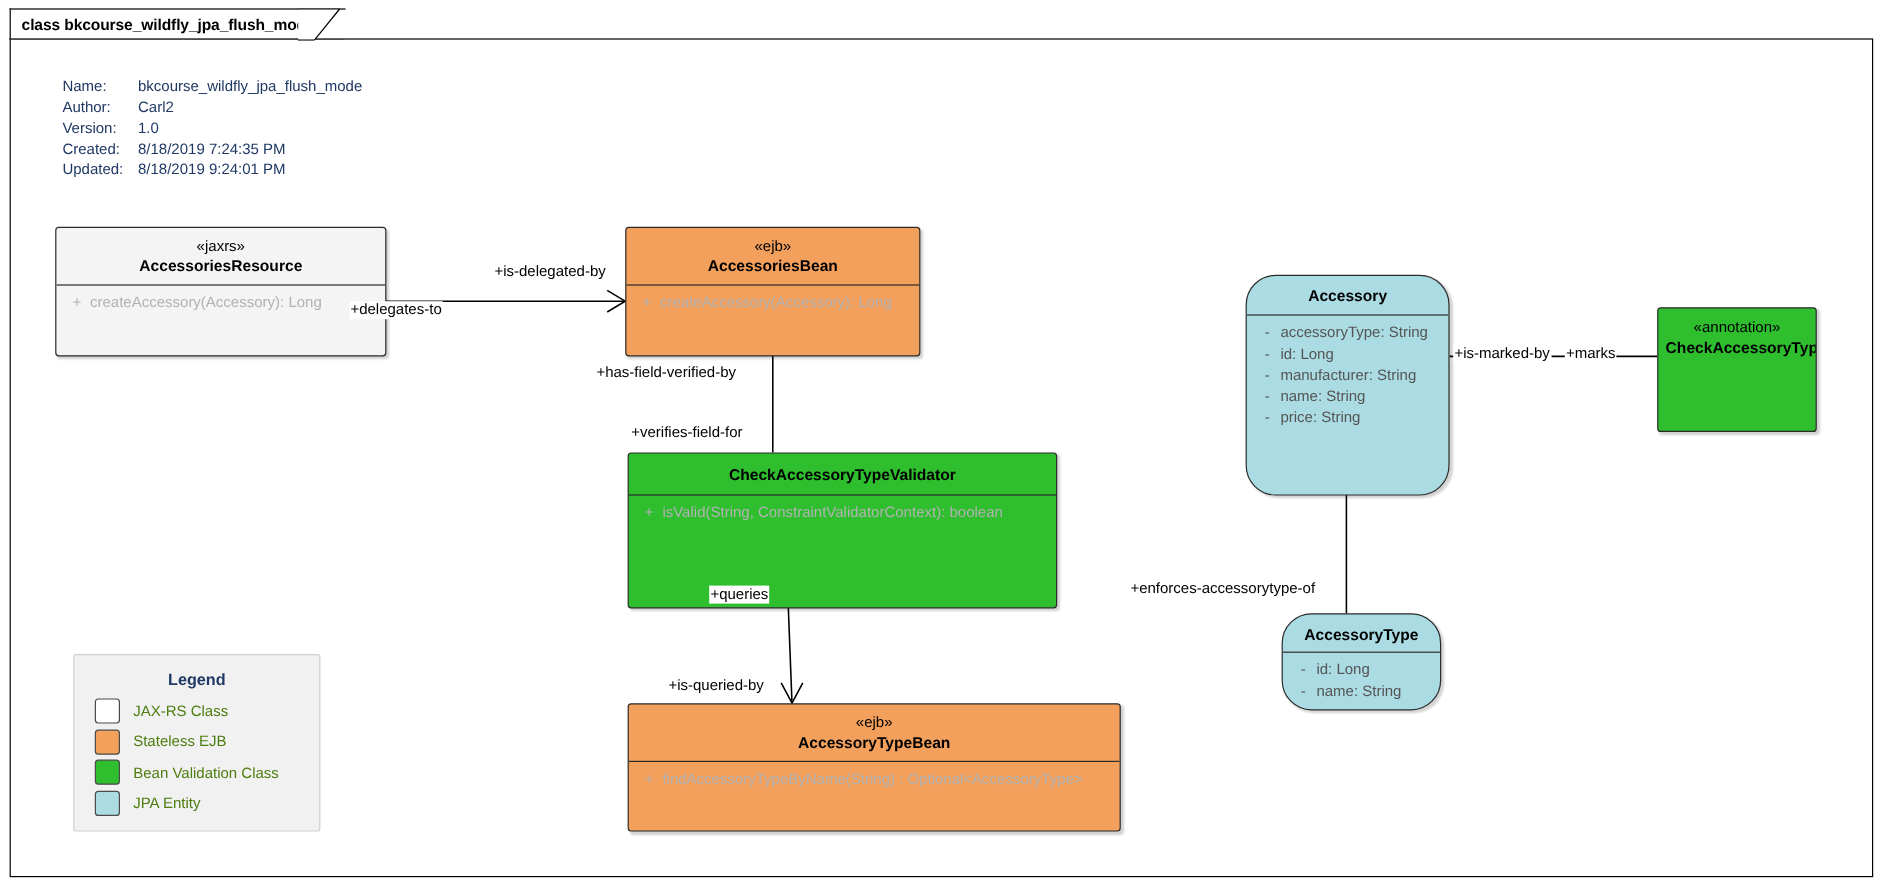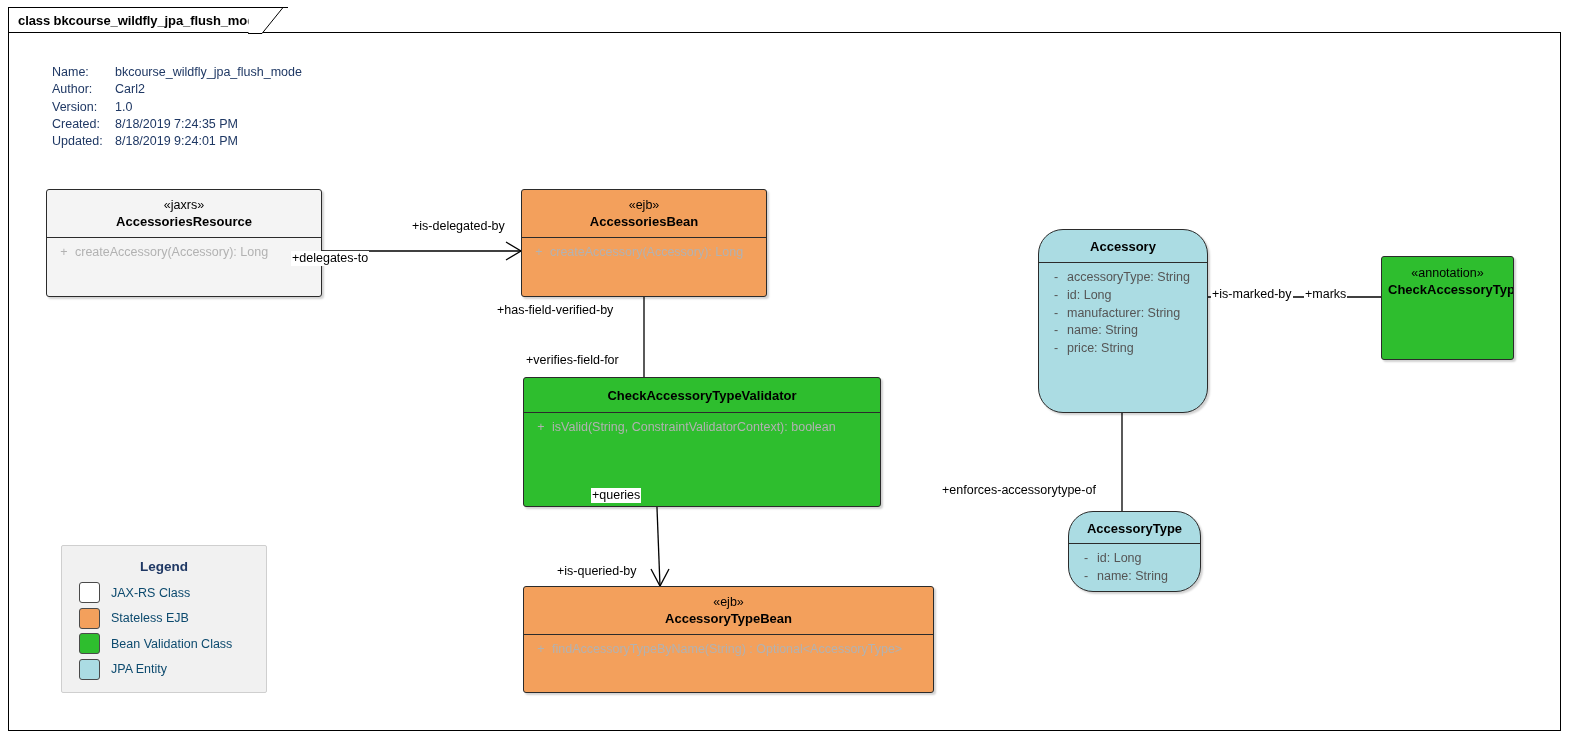--- a/index.html
+++ b/index.html
@@ -162,21 +162,21 @@
     width: 21px;
     height: 21px;
     border: 1.4px solid #4a4a4a;
     border-radius: 3px;
     box-sizing: border-box;
     flex: 0 0 21px;
     margin-right: 11px;
   }
   .legend-label {
     font-size: 12.5px;
-    color: #0c4a6e;
+    color: #4d7c0f;
     white-space: nowrap;
   }
 
   
   .edges {
     position: absolute;
     left: 0; top: 0;
     width: 1569px;
     height: 741px;
     z-index: 2;

